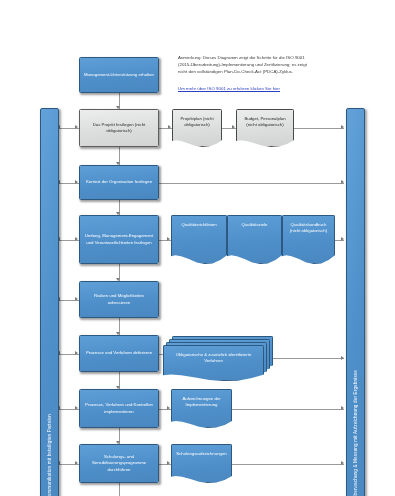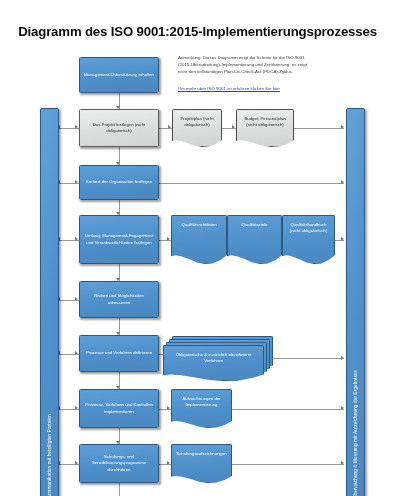--- a/index.html
+++ b/index.html
@@ -223,21 +223,20 @@
     border-top: 2.2px solid transparent;
     border-bottom: 2.2px solid transparent;
     border-right: 3px solid #7d7d7d;
   }
 </style>
 </head>
 <body>
 
 <div id="page">
 
-  <div class="title">Diagramm des ISO 9001:2015-Implementierungsprozesses</div>
 
   <div class="note">Anmerkung: Dieses Diagramm zeigt die Schritte für die ISO 9001 (2015-Überarbeitung)-Implementierung und Zertifizierung; es zeigt nicht den vollständigen Plan-Do-Check-Act (PDCA)-Zyklus.</div>
   <div class="note-link">Um mehr über ISO 9001 zu erfahren klicken Sie hier</div>
 
   <div class="lane" style="left:40px; top:108px; width:17px; height:390px;">
     <span>Kommunikation mit beteiligten Parteien</span>
   </div>
 
   <div class="lane" style="left:346px; top:108px; width:17px; height:390px;">
     <span>Überwachung &amp; Messung mit Aufzeichnung der Ergebnisse</span>

